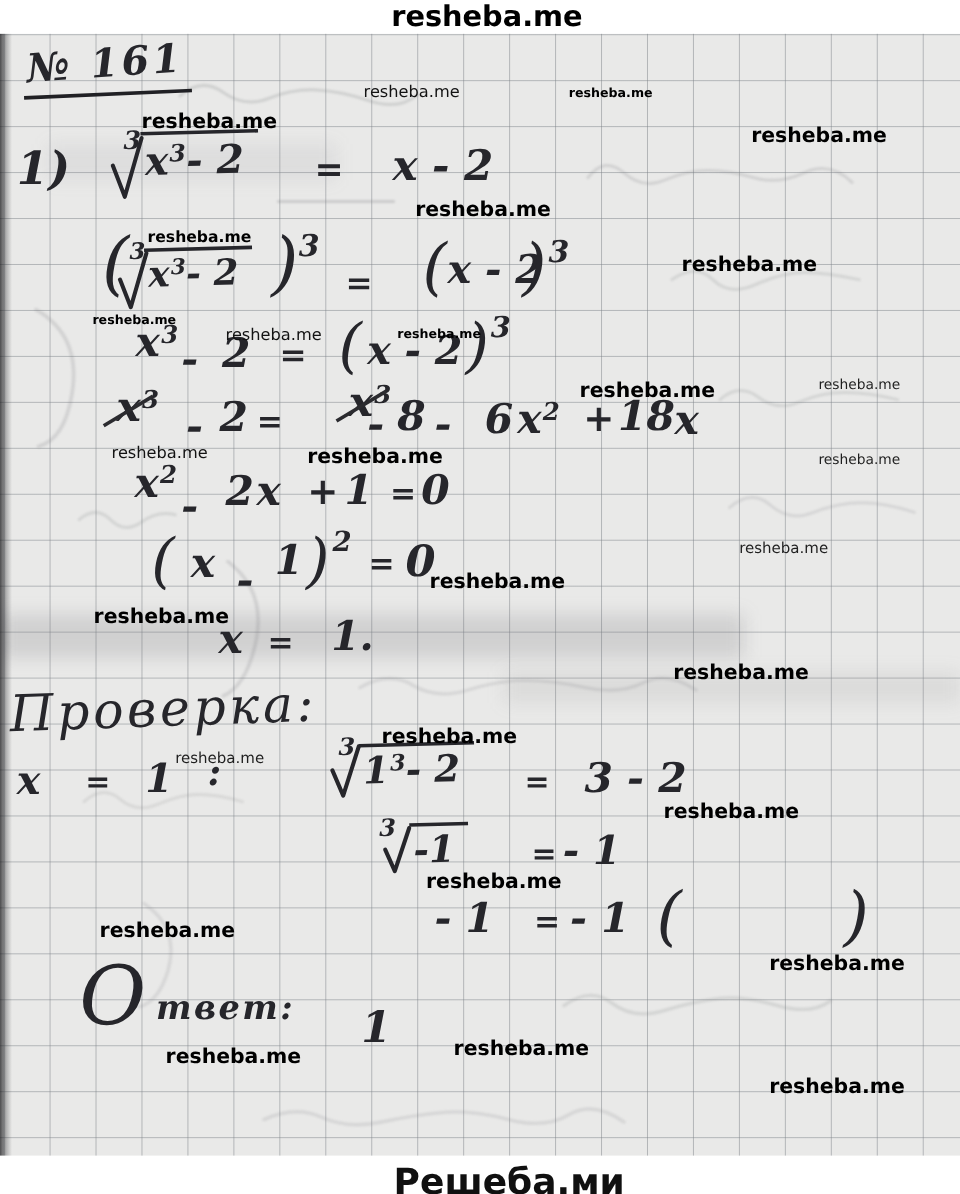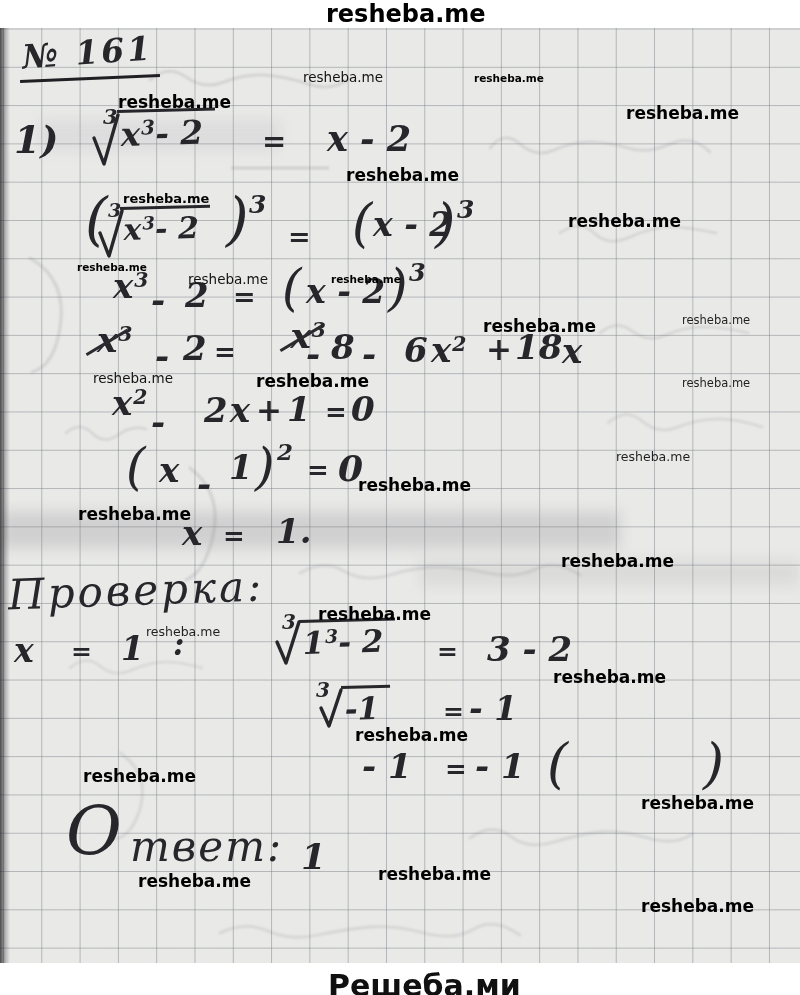--- a/index.html
+++ b/index.html
@@ -108,21 +108,21 @@
   #l4-m3{left:362px;top:337px;font-size:34px;}
   #l4-six{left:404px;top:333px;font-size:34px;}
   #l4-x3{left:431px;top:333px;font-size:34px;}
   #l4-plus{left:486px;top:334px;font-size:31px;}
   #l4-twelve{left:515px;top:330px;font-size:34px;}
   #l4-x4{left:562px;top:334px;font-size:34px;}
 
   
   #l5-x{left:112px;top:386px;font-size:34px;}
   #l5-m{left:151px;top:405px;font-size:34px;}
-  #l5-2x{left:204px;top:393px;font-size:34px;letter-spacing:2px;}
+  #l5-2x{left:188px;top:393px;font-size:34px;letter-spacing:2px;}
   #l5-plus{left:256px;top:395px;font-size:31px;}
   #l5-one{left:287px;top:392px;font-size:34px;}
   #l5-eq{left:325px;top:399px;font-size:26px;}
   #l5-zero{left:351px;top:392px;font-size:34px;}
 
   
   #l6-lp{left:126px;top:442px;font-size:50px;}
   #l6-x{left:159px;top:453px;font-size:34px;}
   #l6-m{left:197px;top:467px;font-size:34px;}
   #l6-one{left:229px;top:450px;font-size:34px;}
@@ -154,21 +154,21 @@
   #c3-rhs{left:469px;top:692px;font-size:33px;}
   #c4-lhs{left:362px;top:749px;font-size:34px;}
   #c4-eq{left:445px;top:756px;font-size:26px;}
   #c4-rhs{left:475px;top:749px;font-size:34px;}
   #c4-lp{left:547px;top:737px;font-size:54px;}
   #c4-word{left:580px;top:749px;font-size:34px;letter-spacing:2px;font-weight:500;}
   #c4-rp{left:703px;top:737px;font-size:54px;}
 
   
   #ans-initial{left:66px;top:797px;font-size:68px;font-weight:500;}
-  #ans-rest{left:130px;top:826px;font-size:42px;letter-spacing:2px;font-weight:400;}
+  #ans-rest{left:130px;top:826px;font-size:28px;letter-spacing:2px;font-weight:700;}
   #ans-val{left:301px;top:838px;font-size:36px;}
 </style>
 </head>
 <body>
 
 <div id="page">
 
   
   <div id="paper"></div>
   <div id="edge-shadow"></div>

